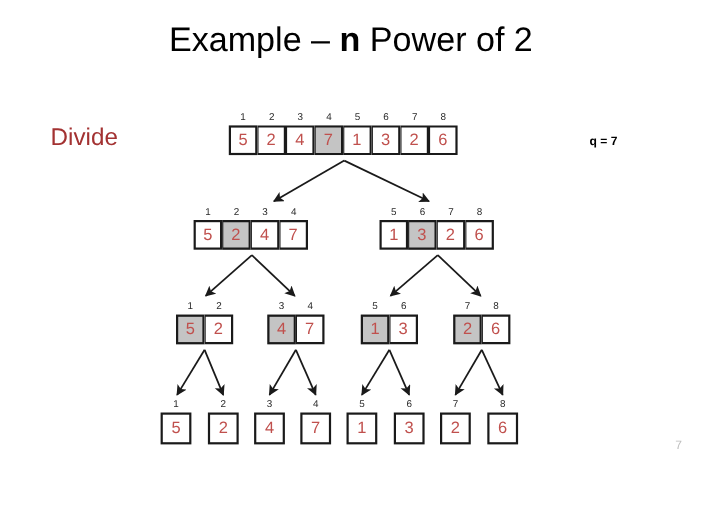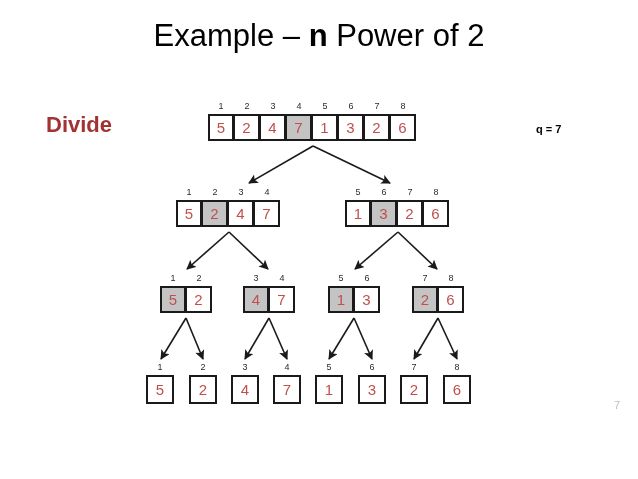--- a/index.html
+++ b/index.html
@@ -22,21 +22,21 @@
     letter-spacing:0px;
     white-space:nowrap;
   }
   .title .ital{font-style:normal;font-weight:700;}
 
   .divide-label{
     position:absolute;
     left:46px;top:112px;
     font-size:22px;
     color:#a33232;
-    font-weight:700;
+    font-weight:400;
   }
 
   .q-label{
     position:absolute;
     left:536px;top:123px;
     font-size:11px;
     color:#000000;
     font-weight:700;
   }
 

